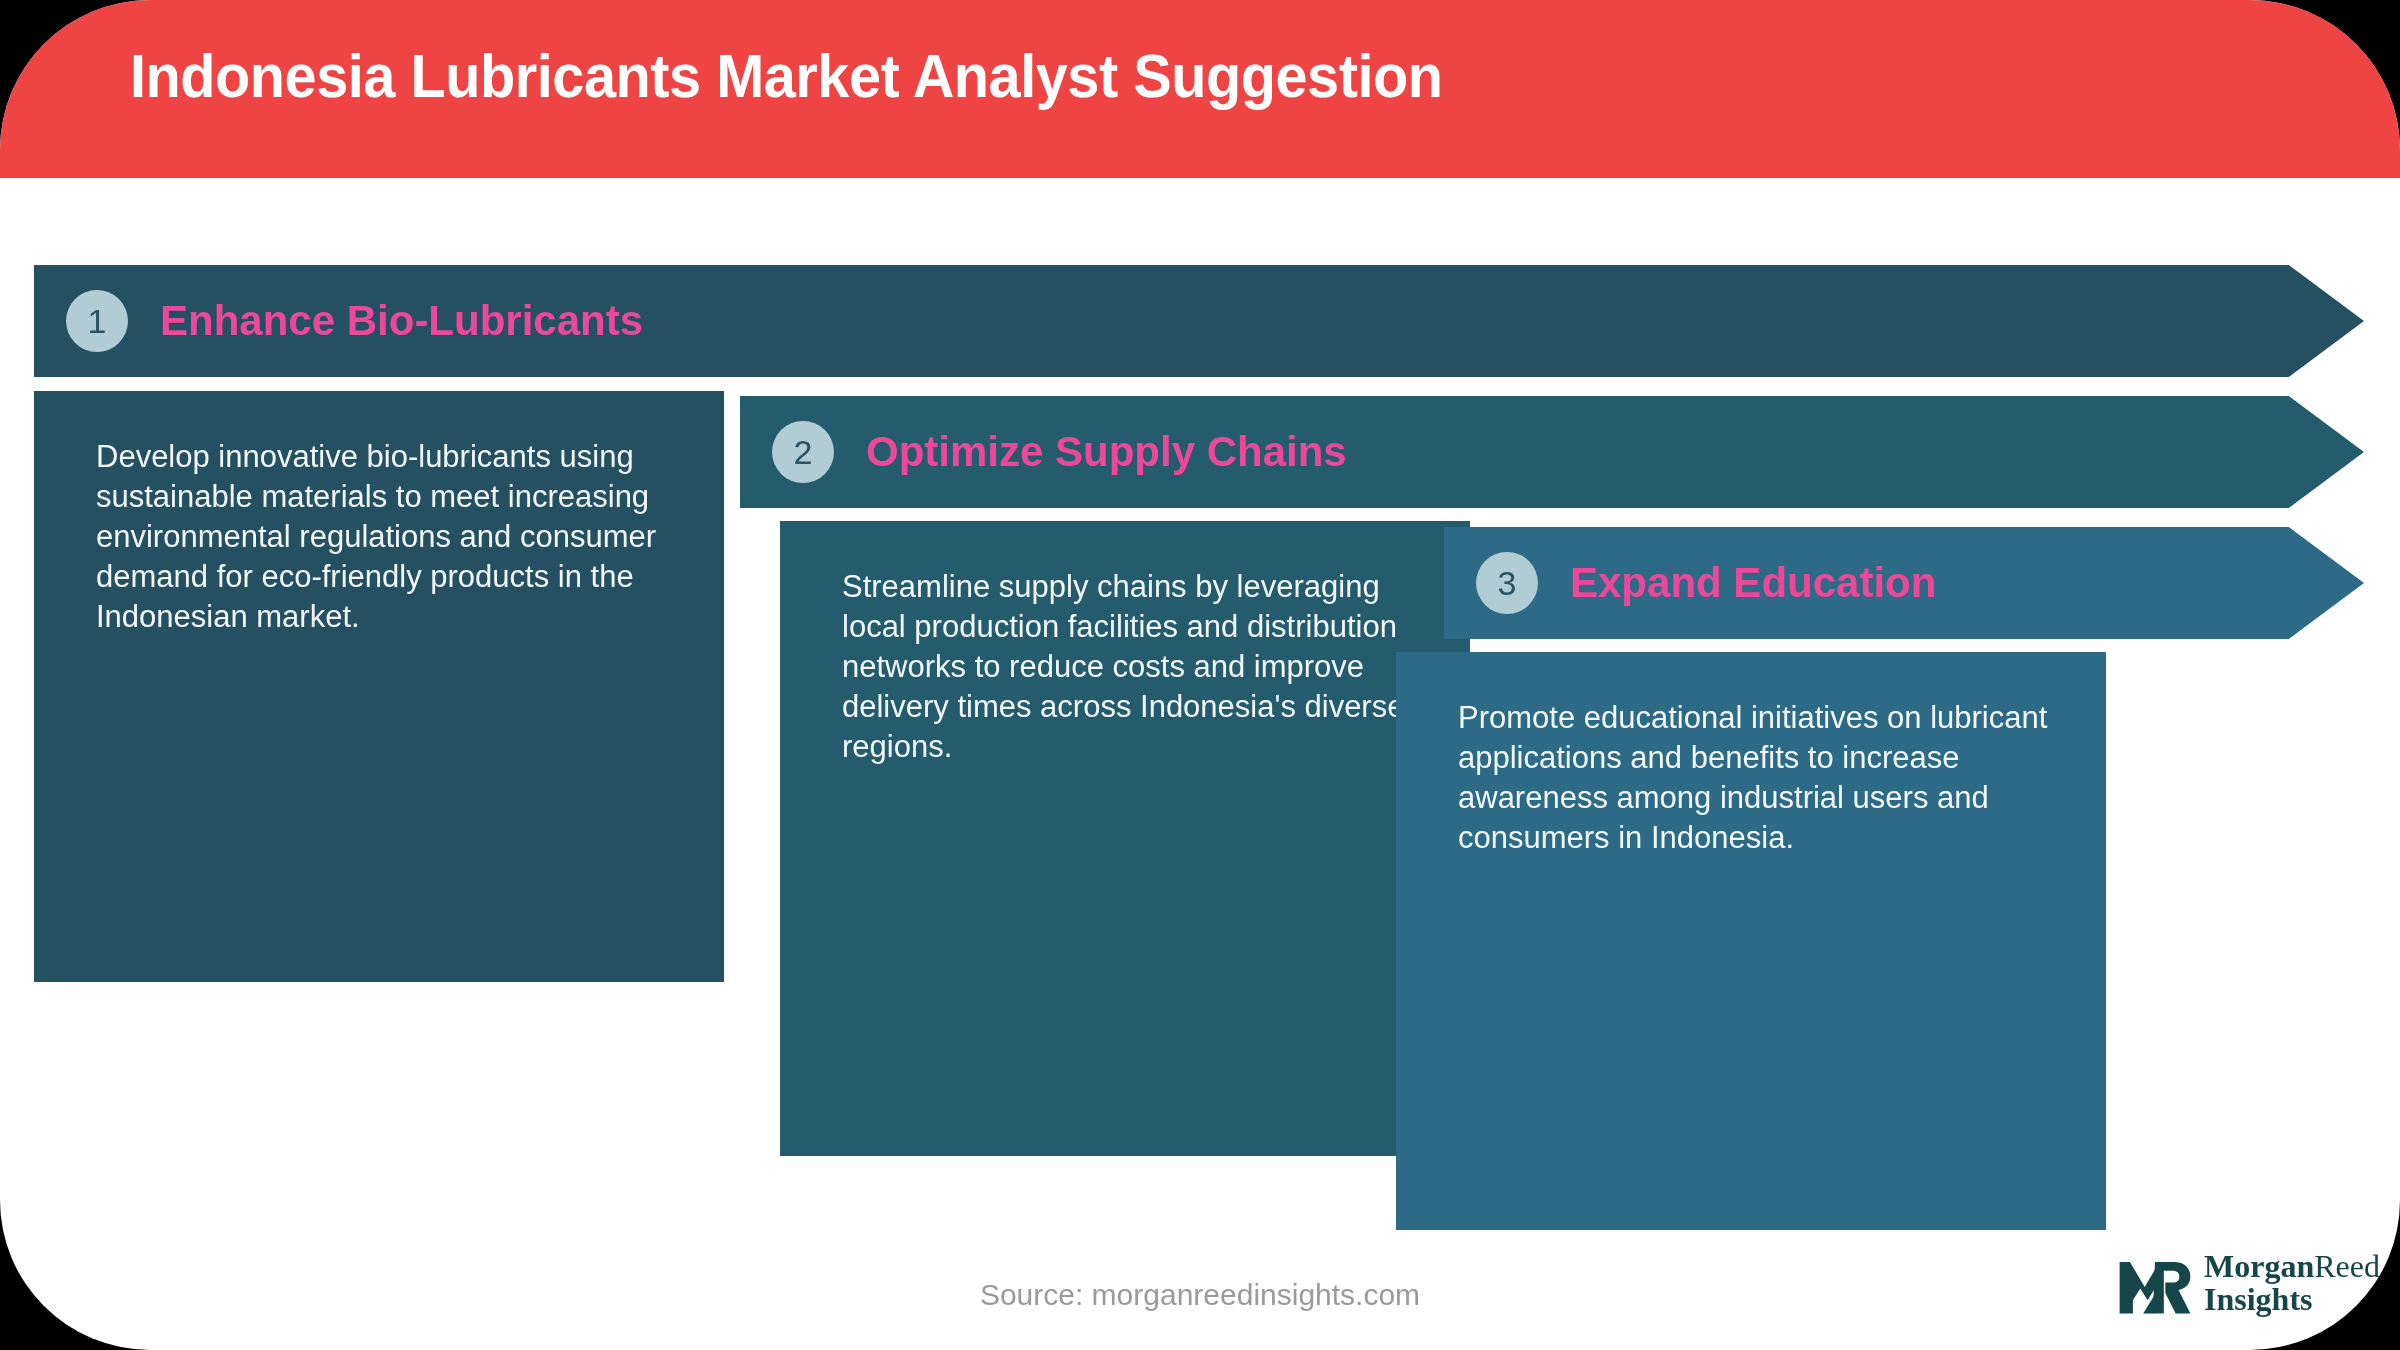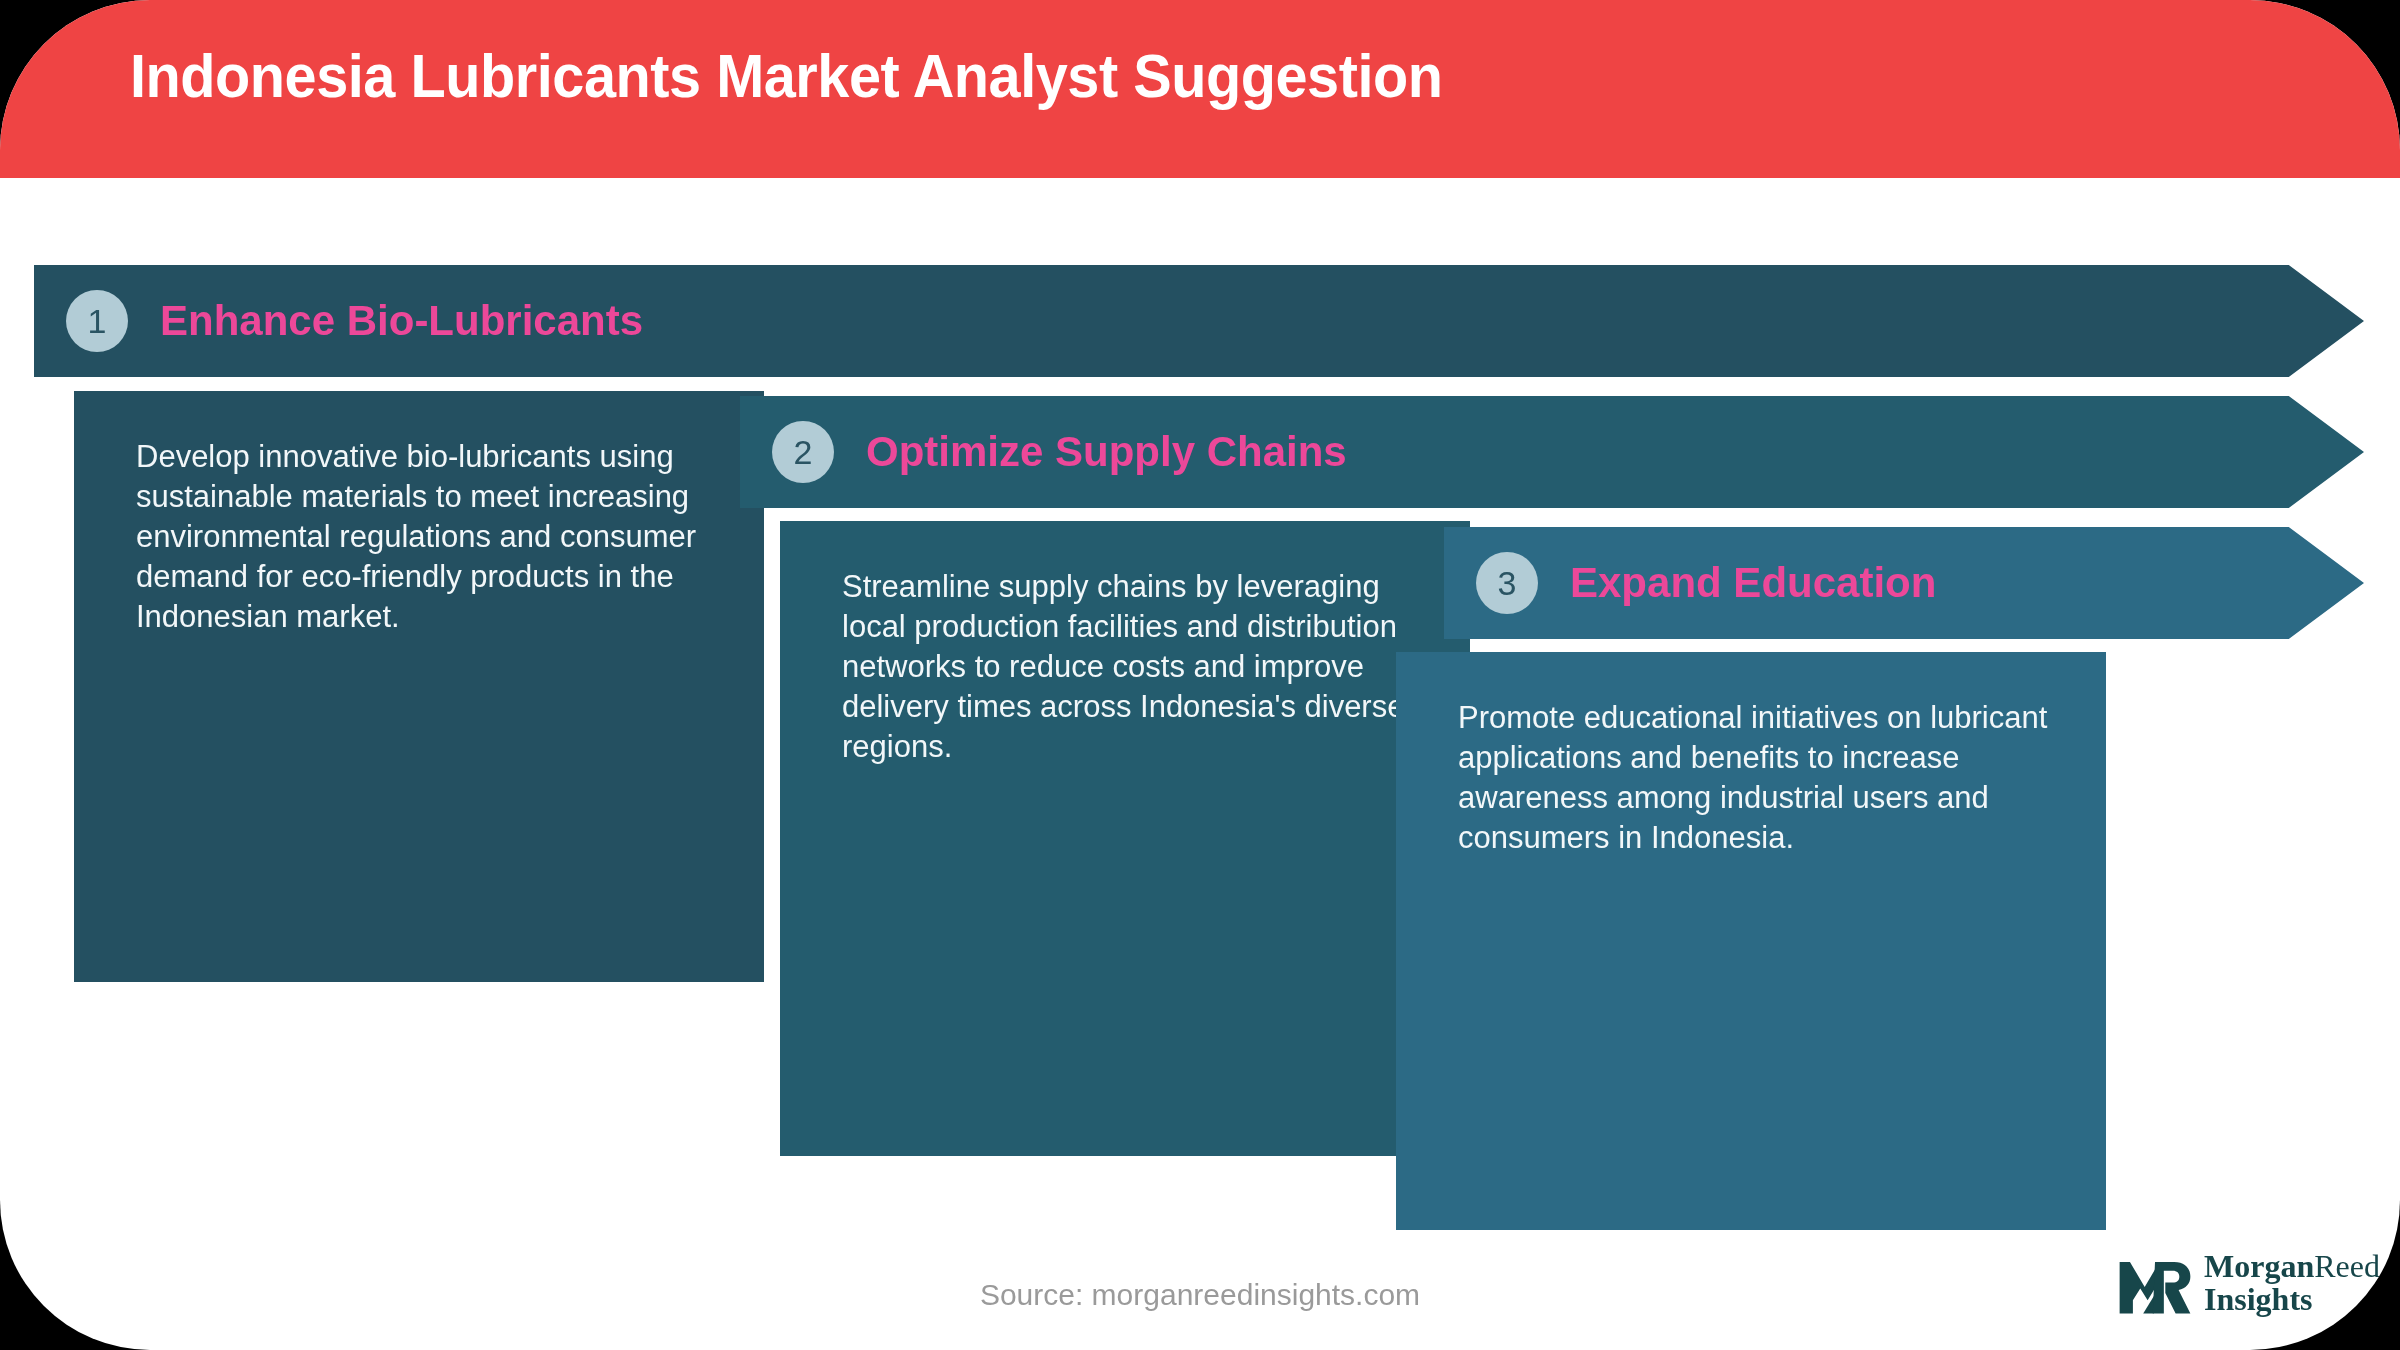--- a/index.html
+++ b/index.html
@@ -151,21 +151,21 @@
 
     <div class="arrow-banner" style="left:34px; top:265px; width:2330px;">
       <svg viewBox="0 0 2330 112" preserveAspectRatio="none">
         <path d="M0,0 H2150 L2150,-78 L2330,56 L2150,190 L2150,112 H0 Z" fill="#245061"></path>
       </svg>
     </div>
     <div class="banner-content" style="left:34px; top:265px; width:2100px; padding-left:32px;">
       <div class="step-badge">1</div>
       <div class="step-title">Enhance Bio-Lubricants</div>
     </div>
-    <div class="body-box" style="left:34px; top:391px; width:690px; height:591px; background:#245061;margin-left:40px;">
+    <div class="body-box" style="left:34px; top:391px; width:690px; height:591px; background:#245061;">
       <div class="body-text">Develop innovative bio-lubricants using sustainable materials to meet increasing environmental regulations and consumer demand for eco-friendly products in the Indonesian market.</div>
     </div>
 
     <div class="arrow-banner" style="left:740px; top:396px; width:1624px;">
       <svg viewBox="0 0 1624 112" preserveAspectRatio="none">
         <path d="M0,0 H1444 L1444,-78 L1624,56 L1444,190 L1444,112 H0 Z" fill="#245c6e"></path>
       </svg>
     </div>
     <div class="banner-content" style="left:740px; top:396px; width:1400px; padding-left:32px;">
       <div class="step-badge">2</div>

